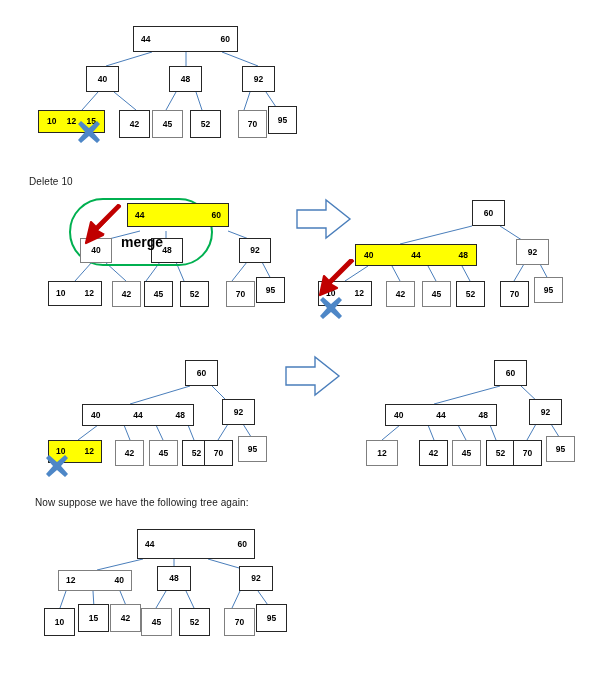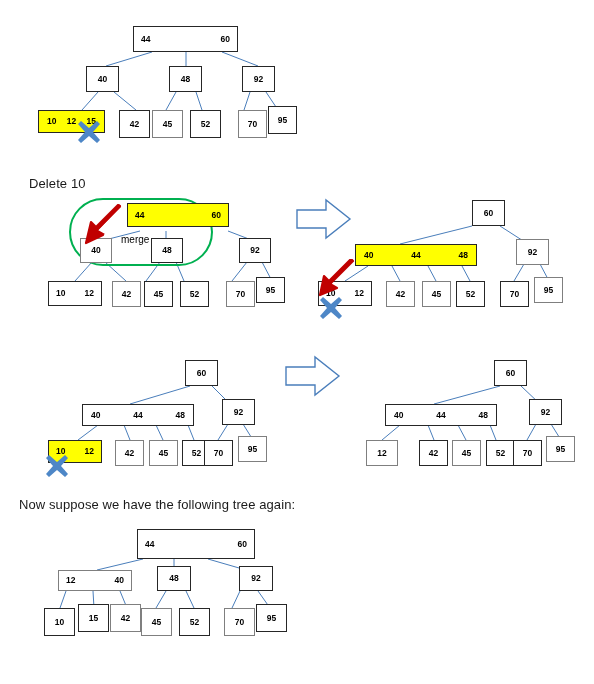--- a/index.html
+++ b/index.html
@@ -46,30 +46,30 @@
   .node .cell {
     flex: 0 0 auto;
     text-align: center;
     white-space: nowrap;
   }
   .node.center { justify-content: center; }
   .node.spread { justify-content: space-between; padding: 0 7px; }
   .node.spread3 { justify-content: space-between; padding: 0 8px; }
   .para {
     position: absolute;
-    font-size: 13px;
+    font-size: 10px;
     color: #1a1a1a;
     font-family: "Liberation Sans", sans-serif;
     white-space: nowrap;
     letter-spacing: 0.1px;
   }
   .merge-label {
     position: absolute;
-    font-size: 10px;
-    font-weight: normal;
+    font-size: 14px;
+    font-weight: bold;
     color: #000;
     z-index: 4;
     white-space: nowrap;
   }
   .xmark {
     position: absolute;
     z-index: 6;
     pointer-events: none;
   }
   .greenring {
@@ -332,21 +332,21 @@
   <div class="node center" style="left:486px;top:440px;width:29px;height:26px;">
     <span class="cell">52</span>
   </div>
   <div class="node center" style="left:513px;top:440px;width:29px;height:26px;">
     <span class="cell">70</span>
   </div>
   <div class="node center gray" style="left:546px;top:436px;width:29px;height:26px;">
     <span class="cell">95</span>
   </div>
 
-  <div class="para" style="left:19px;top:497px;">Now suppose we have the following tree again:</div>
+  <div class="para" style="left:35px;top:497px;">Now suppose we have the following tree again:</div>
 
   <div class="node spread center" style="left:137px;top:529px;width:118px;height:30px;">
     <span class="cell">44</span>
     <span class="cell">60</span>
   </div>
   <div class="node spread center gray" style="left:58px;top:570px;width:74px;height:21px;">
     <span class="cell">12</span>
     <span class="cell">40</span>
   </div>
   <div class="node center" style="left:157px;top:566px;width:34px;height:25px;">

